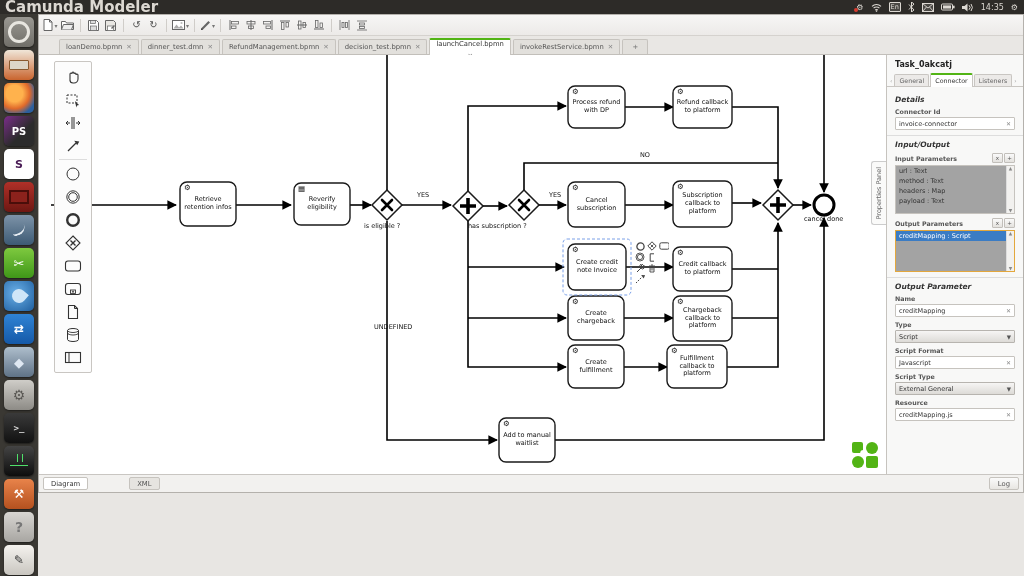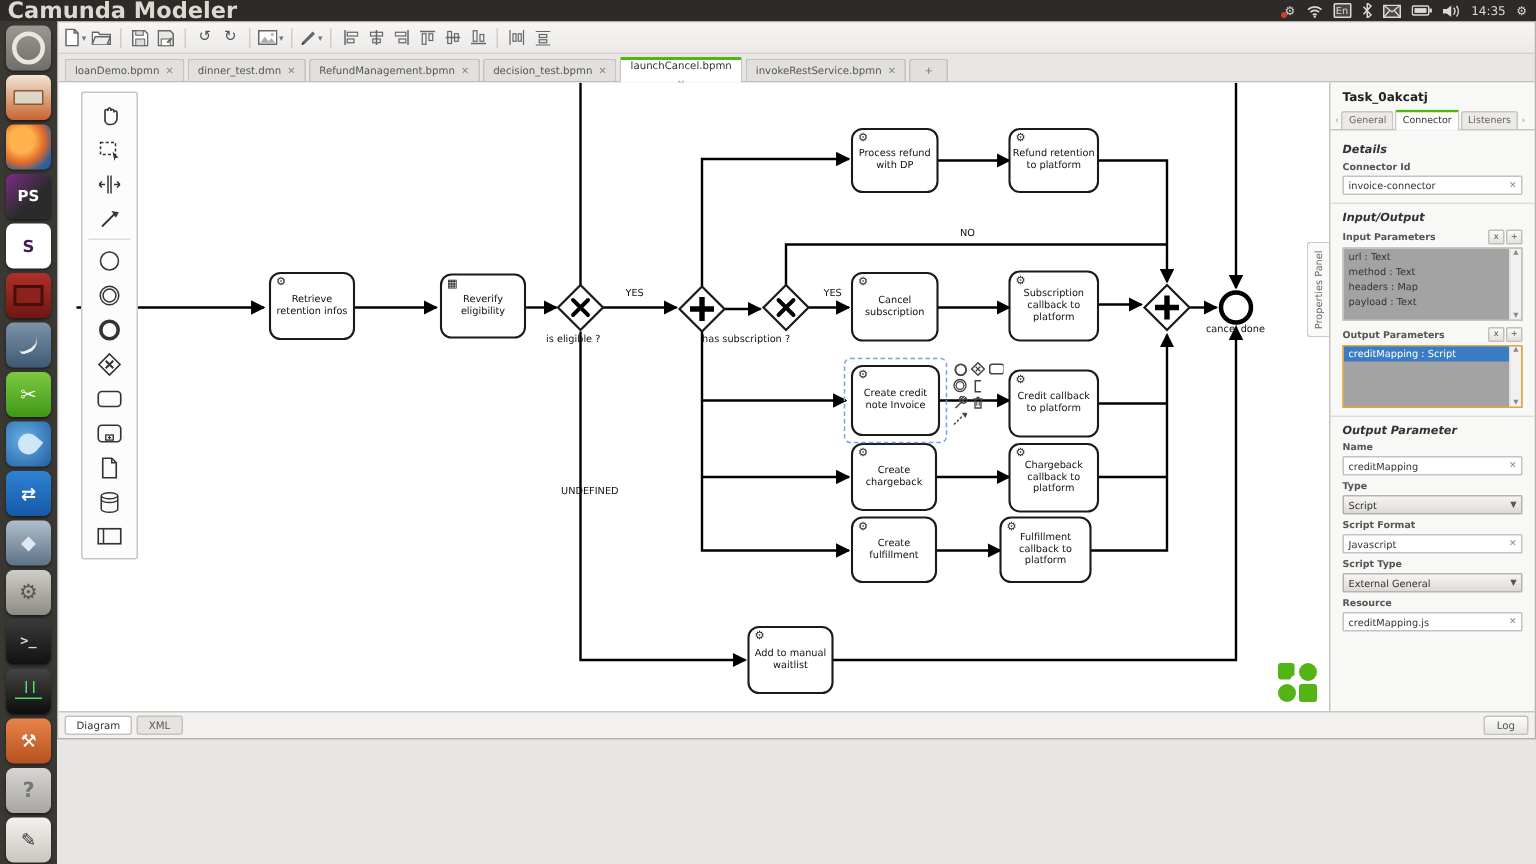--- a/index.html
+++ b/index.html
@@ -49,21 +49,21 @@
   
   .toolbar{height:20px;background:linear-gradient(#f7f6f5,#eceae8);border-bottom:1px solid #d5d2ce;
            display:flex;align-items:center;padding-left:4px;gap:2px;flex:0 0 auto;}
   .tb-btn{height:15px;min-width:15px;display:flex;align-items:center;justify-content:center;border-radius:2px;color:#555;}
   .tb-sep{width:1px;height:13px;background:#d0cdc9;margin:0 3px;}
   .caret{font-size:6px;color:#777;margin-left:1px;}
   .tb-btn svg{display:block;}
   .undo-glyph{font-size:10px;line-height:1;}
   
   .tabbar{height:18px;background:#e9e7e4;border-bottom:1px solid #c2bfba;display:flex;align-items:flex-end;
-          padding-left:4px;gap:2px;flex:0 0 auto;}
+          padding-left:20px;gap:2px;flex:0 0 auto;}
   .ftab{height:14px;display:flex;align-items:center;gap:4px;padding:0 6px;background:#e2e0dc;
         border:1px solid #c6c3be;border-bottom:none;border-radius:2px 2px 0 0;font-size:6.8px;color:#555;}
   .ftab .x{font-size:6.5px;color:#888;}
   .ftab.active{background:#fff;border-top:2px solid #52b415;height:15px;color:#333;margin-bottom:-1px;flex-direction:column;}
   .ftab.plus{min-width:12px;justify-content:center;color:#777;}
   
   .main{flex:1;display:flex;min-height:0;}
   .canvas{flex:1;position:relative;background:#fff;overflow:hidden;}
   .diagram-svg{position:absolute;left:0;top:0;}
   .nl{position:absolute;display:flex;align-items:center;justify-content:center;text-align:center;
@@ -109,21 +109,21 @@
   .sel .dd{margin-left:auto;font-size:5.5px;color:#555;}
   .lbox{background:#a3a3a3;border:1px solid #c6c3be;position:relative;padding-right:7px;}
   .lbox.focus{border:1px solid #e3a73c;}
   .lrow{font-size:6.5px;padding:1px 3px;color:#333;white-space:nowrap;}
   .lrow.selected{background:#3b7cc4;color:#fff;}
   .sbar{position:absolute;right:0;top:0;bottom:0;width:7px;border-left:1px solid #ddd;background:#f2f1ef;
         display:flex;flex-direction:column;justify-content:space-between;align-items:center;font-size:4.5px;color:#888;}
   .hr{height:1px;background:#ddd;margin:5px -8px 3px;}
   
   .bottom-strip{height:17px;background:#f2f1ef;border-top:1px solid #c9c6c2;display:flex;align-items:center;
-                padding:0 4px;flex:0 0 auto;}
+                padding:0 4px;flex:0 0 auto;gap:38px;}
   .btab{font-size:6.8px;color:#555;border:1px solid #c6c3be;background:#e6e4e0;padding:1.5px 7px;border-radius:2px;margin-right:3px;}
   .btab.active{background:#fff;color:#333;}
   .log-btn{margin-left:auto;font-size:6.8px;color:#555;border:1px solid #c6c3be;background:linear-gradient(#fafafa,#e8e6e2);
            padding:1.5px 8px;border-radius:2px;}
 </style>
 </head>
 <body>
 
 <div class="top-panel">
   <div class="tp-title">Camunda Modeler</div>
@@ -416,21 +416,21 @@
       <span class="tg" style="left:638px;top:194px">⚙</span>
       <span class="tg" style="left:533px;top:243px">⚙</span>
       <span class="tg" style="left:638px;top:243px">⚙</span>
       <span class="tg" style="left:533px;top:292px">⚙</span>
       <span class="tg" style="left:632px;top:292px">⚙</span>
       <span class="tg" style="left:464px;top:365px">⚙</span>
 
       <div class="nl" style="left:143px;top:129px;width:52px;height:40px">Retrieve retention infos</div>
       <div class="nl" style="left:257px;top:130px;width:52px;height:38px">Reverify eligibility</div>
       <div class="nl" style="left:531px;top:33px;width:53px;height:38px">Process refund with DP</div>
-      <div class="nl" style="left:636px;top:33px;width:55px;height:38px">Refund retention to platform</div>
+      <div class="nl" style="left:636px;top:33px;width:55px;height:38px">Refund callback to platform</div>
       <div class="nl" style="left:531px;top:129px;width:53px;height:41px">Cancel subscription</div>
       <div class="nl" style="left:638px;top:128px;width:51px;height:42px">Subscription callback to platform</div>
       <div class="nl" style="left:531px;top:191px;width:54px;height:42px">Create credit note Invoice</div>
       <div class="nl" style="left:638px;top:194px;width:51px;height:40px">Credit callback to platform</div>
       <div class="nl" style="left:531px;top:243px;width:52px;height:40px">Create chargeback</div>
       <div class="nl" style="left:638px;top:243px;width:51px;height:41px">Chargeback callback to platform</div>
       <div class="nl" style="left:531px;top:292px;width:52px;height:39px">Create fulfillment</div>
       <div class="nl" style="left:632px;top:292px;width:52px;height:39px">Fulfillment callback to platform</div>
       <div class="nl" style="left:462px;top:365px;width:52px;height:40px">Add to manual waitlist</div>
 

